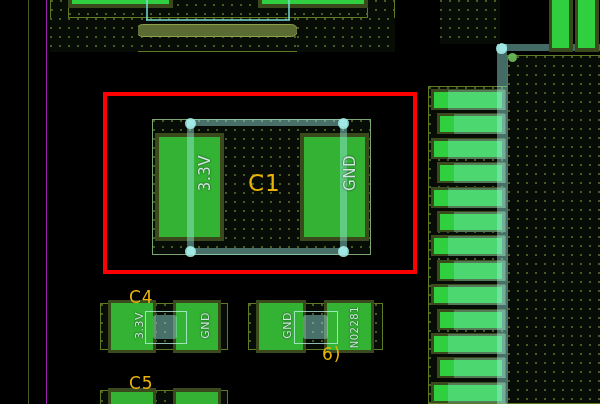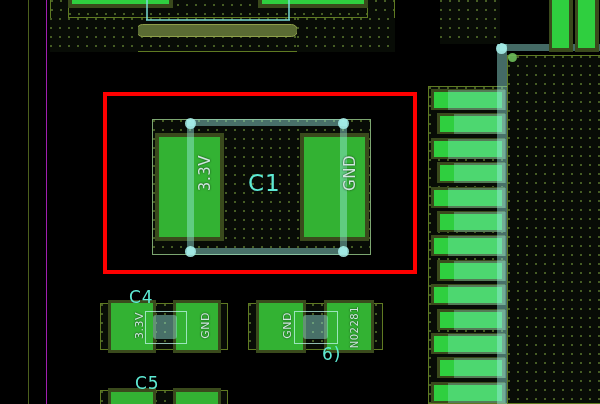--- a/index.html
+++ b/index.html
@@ -63,21 +63,21 @@
   }
   .lbl.netname{
     color:#cfe8df;
     font-size:15px;
     letter-spacing:0.5px;
     text-shadow:0 0 2px rgba(0,0,0,0.8);
   }
   .lbl.netname.sm{font-size:11px;}
   .lbl.netname.xs{font-size:10px;}
   .lbl.ref{
-    color:#5eead4;
+    color:#eab308;
     font-size:23px;
     letter-spacing:1px;
   }
   .lbl.ref.sm{font-size:17px;}
   .vert{transform-origin:left top;}
   
   #selection{
     position:absolute;
     border:4px solid #ff0000;
     box-sizing:border-box;
@@ -169,21 +169,21 @@
 
   <div class="lbl netname sm vert" style="left:281px;top:312px;transform:rotate(-90deg) translate(-100%,0);">GND</div>
   <div class="lbl netname xs vert" style="left:349px;top:306px;transform:rotate(-90deg) translate(-100%,0);">N02281</div>
   <div class="lbl ref sm" style="left:322px;top:344px;">6)</div>
 
   <div class="zone" style="left:100px;top:390px;width:128px;height:40px;"></div>
   <div class="padmask" style="left:108px;top:388px;width:48px;height:30px;"></div>
   <div class="pad" style="left:111px;top:392px;width:42px;height:24px;"></div>
   <div class="padmask" style="left:173px;top:388px;width:48px;height:30px;"></div>
   <div class="pad" style="left:176px;top:392px;width:42px;height:24px;"></div>
-  <div class="lbl ref sm" style="left:135px;top:373px;">C5</div>
+  <div class="lbl ref sm" style="left:129px;top:373px;">C5</div>
 
   <div class="zone" style="left:507px;top:55px;width:120px;height:349px;"></div>
 
   <div class="zone" style="left:428px;top:86px;width:80px;height:318px;"></div>
 
   <div id="ic1pads">
       <div class="padmask" style="left: 431px; top: 89px; width: 74px; height: 21px;"></div>
       <div class="pad bright" style="left: 434px; top: 92px; width: 68px; height: 16px;"></div>
       <div class="trace thin" style="left: 448px; top: 90px; width: 58px; height: 20px; background: rgba(150, 235, 225, 0.3);"></div>
       <div class="padmask" style="left: 437px; top: 113.4px; width: 68px; height: 21px;"></div>

